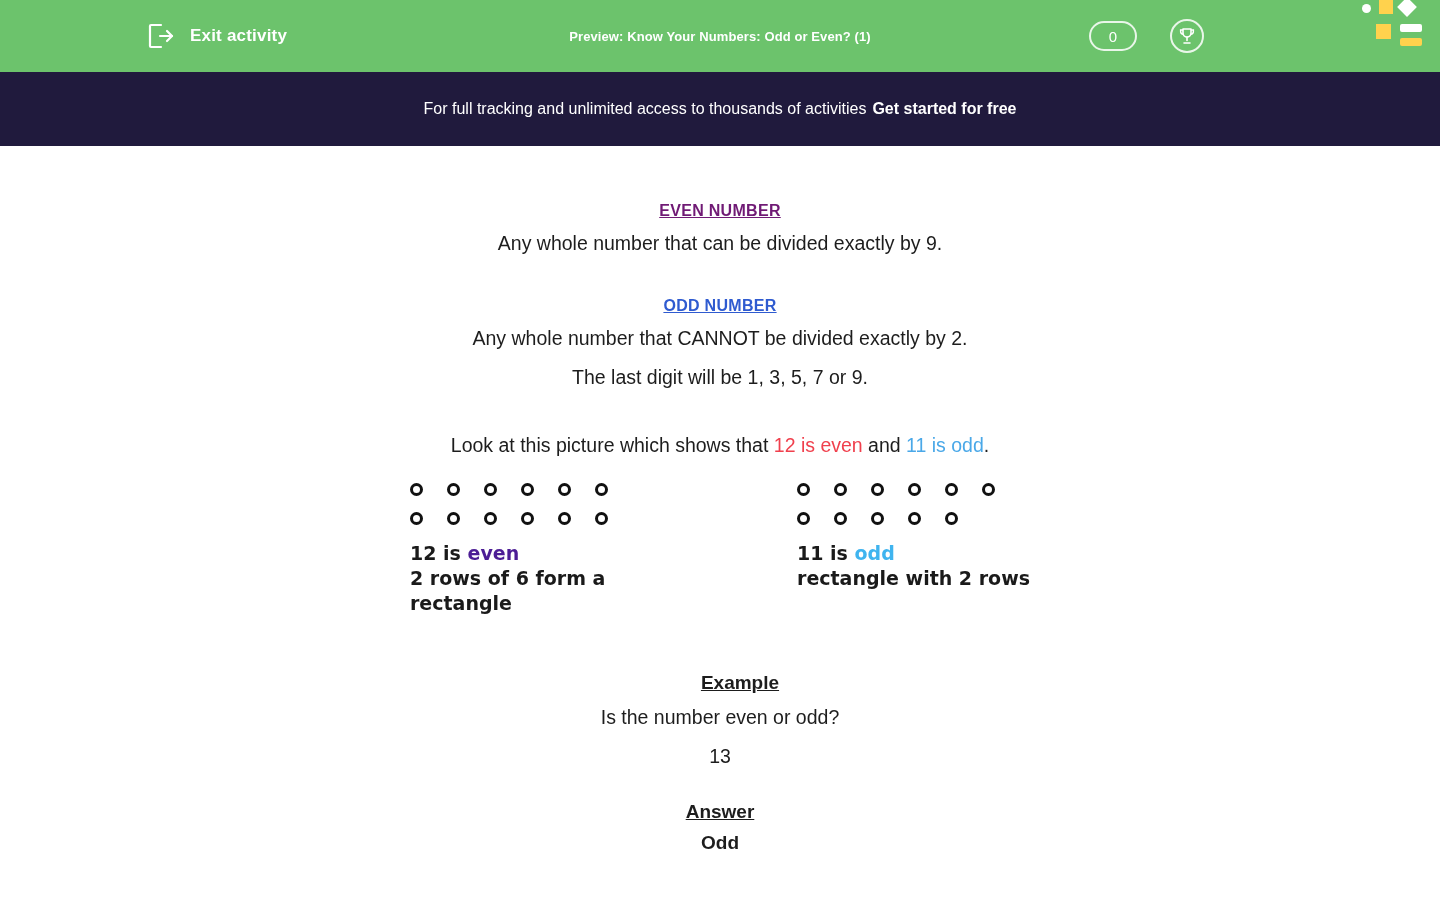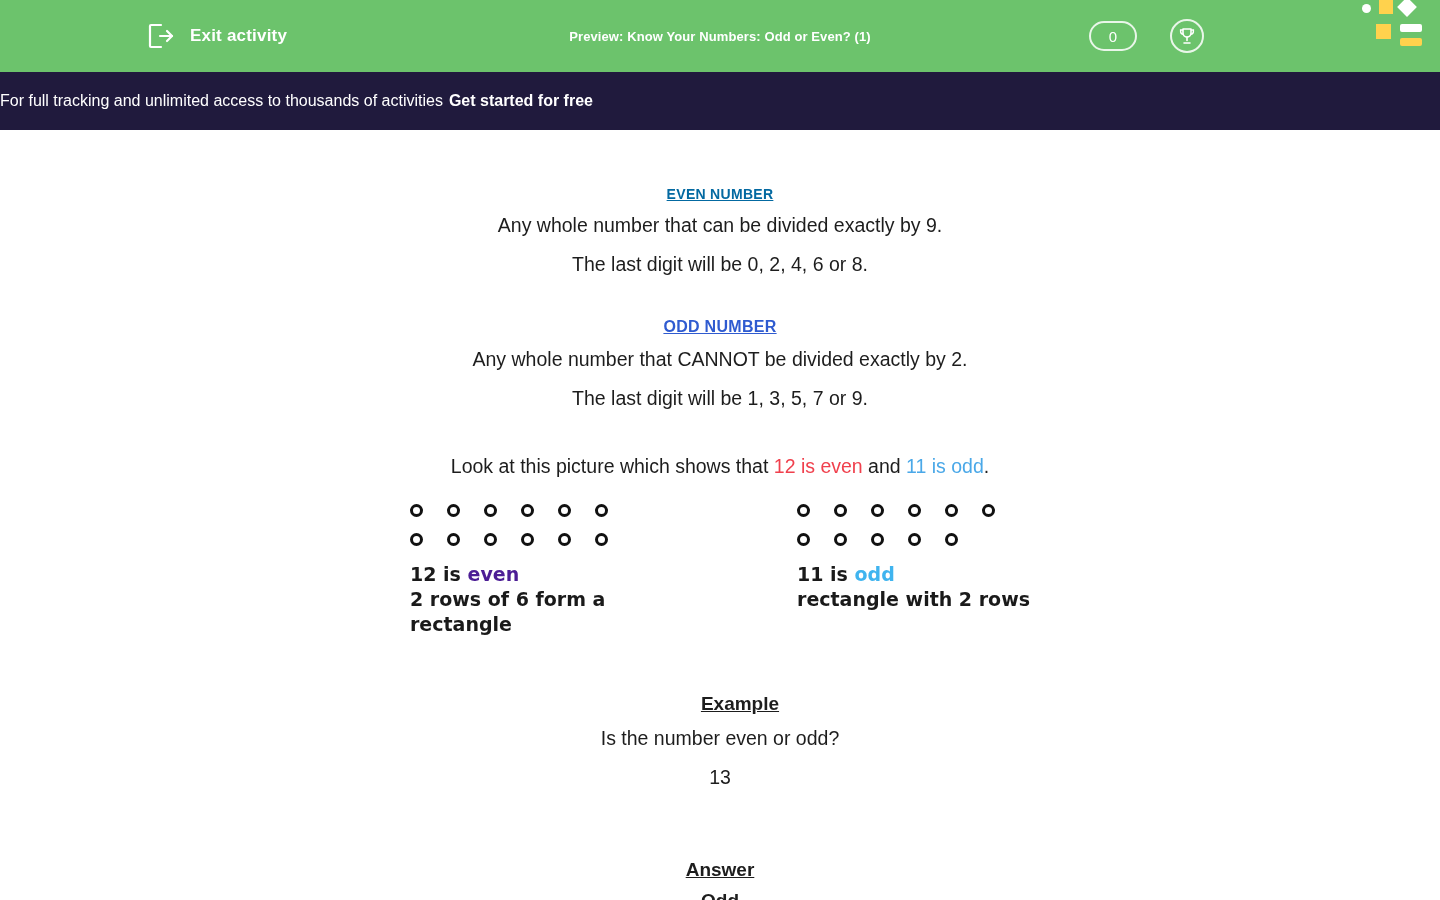--- a/index.html
+++ b/index.html
@@ -68,25 +68,26 @@
 
   .logo-deco {
     position: absolute;
     right: 14px; top: 0;
     width: 64px; height: 72px;
   }
   .logo-deco .sq { position: absolute; }
 
   
   .promobar {
-    height: 58px;
+    height: 74px;
     background: #201a3d;
     color: #ffffff;
     display: flex;
     align-items: center;
+    justify-content: center;
     font-size: 16px;
   }
   .promobar .cta {
     font-weight: 700;
     margin-left: 6px;
     cursor: pointer;
   }
 
   
   .content {
@@ -94,23 +95,23 @@
     width: 1440px;
     height: 770px;
     background: #ffffff;
     text-align: center;
     color: #1d1d1d;
   }
   .blk { font-size: 19.5px; line-height: 31px; }
 
   .heading-even {
     margin-top: 56px;
-    font-size: 14px;
-    font-weight: 700;
-    color: #0369a1;
+    font-size: 16px;
+    font-weight: 700;
+    color: #701a75;
     text-decoration: underline;
     letter-spacing: .3px;
   }
   .heading-odd {
     margin-top: 38px;
     font-size: 16px;
     font-weight: 700;
     color: #2f5bd0;
     text-decoration: underline;
     letter-spacing: .3px;
@@ -150,21 +151,21 @@
 
   
   .example-h {
     margin-top: 56px;
     font-size: 19px;
     font-weight: 700;
     text-decoration: underline;
     padding-left: 40px;
   }
   .answer-h {
-    margin-top: 66px;
+    margin-top: 29px;
     font-size: 19px;
     font-weight: 700;
     text-decoration: underline;
   }
   .answer-v {
     margin-top: 9px;
     font-size: 19px;
     font-weight: 700;
   }
 </style>
@@ -212,21 +213,20 @@
 
 <div class="promobar">
   <span>For full tracking and unlimited access to thousands of activities</span>
   <span class="cta">Get started for free</span>
 </div>
 
 <div class="content">
 
   <div class="heading-even">EVEN NUMBER</div>
   <div class="blk line">Any whole number that can be divided exactly by 9.</div>
-  <div class="blk line">The last digit will be 0, 2, 4, 6 or 8.</div>
 
   <div class="heading-odd">ODD NUMBER</div>
   <div class="blk line">Any whole number that CANNOT be divided exactly by 2.</div>
   <div class="blk line">The last digit will be 1, 3, 5, 7 or 9.</div>
 
   <div class="blk lookline">
     <span>Look at this picture which shows that </span><span class="red">12 is even</span><span> and </span><span class="blue">11 is odd</span><span>.</span>
   </div>
 
   <div class="picture">

